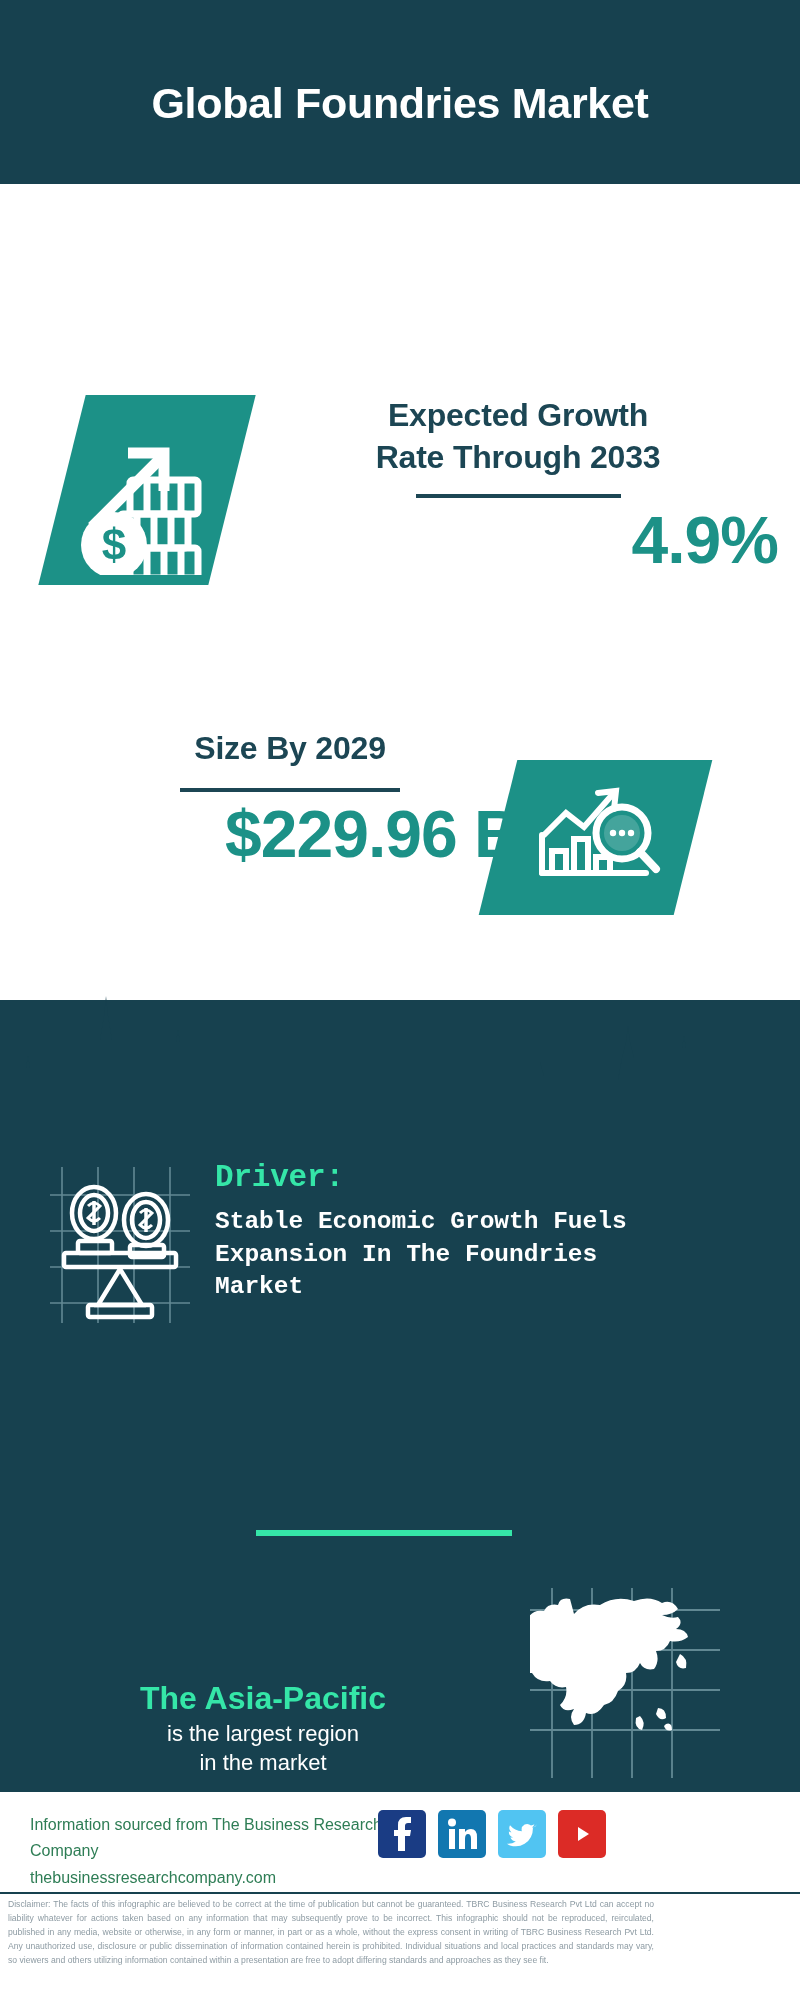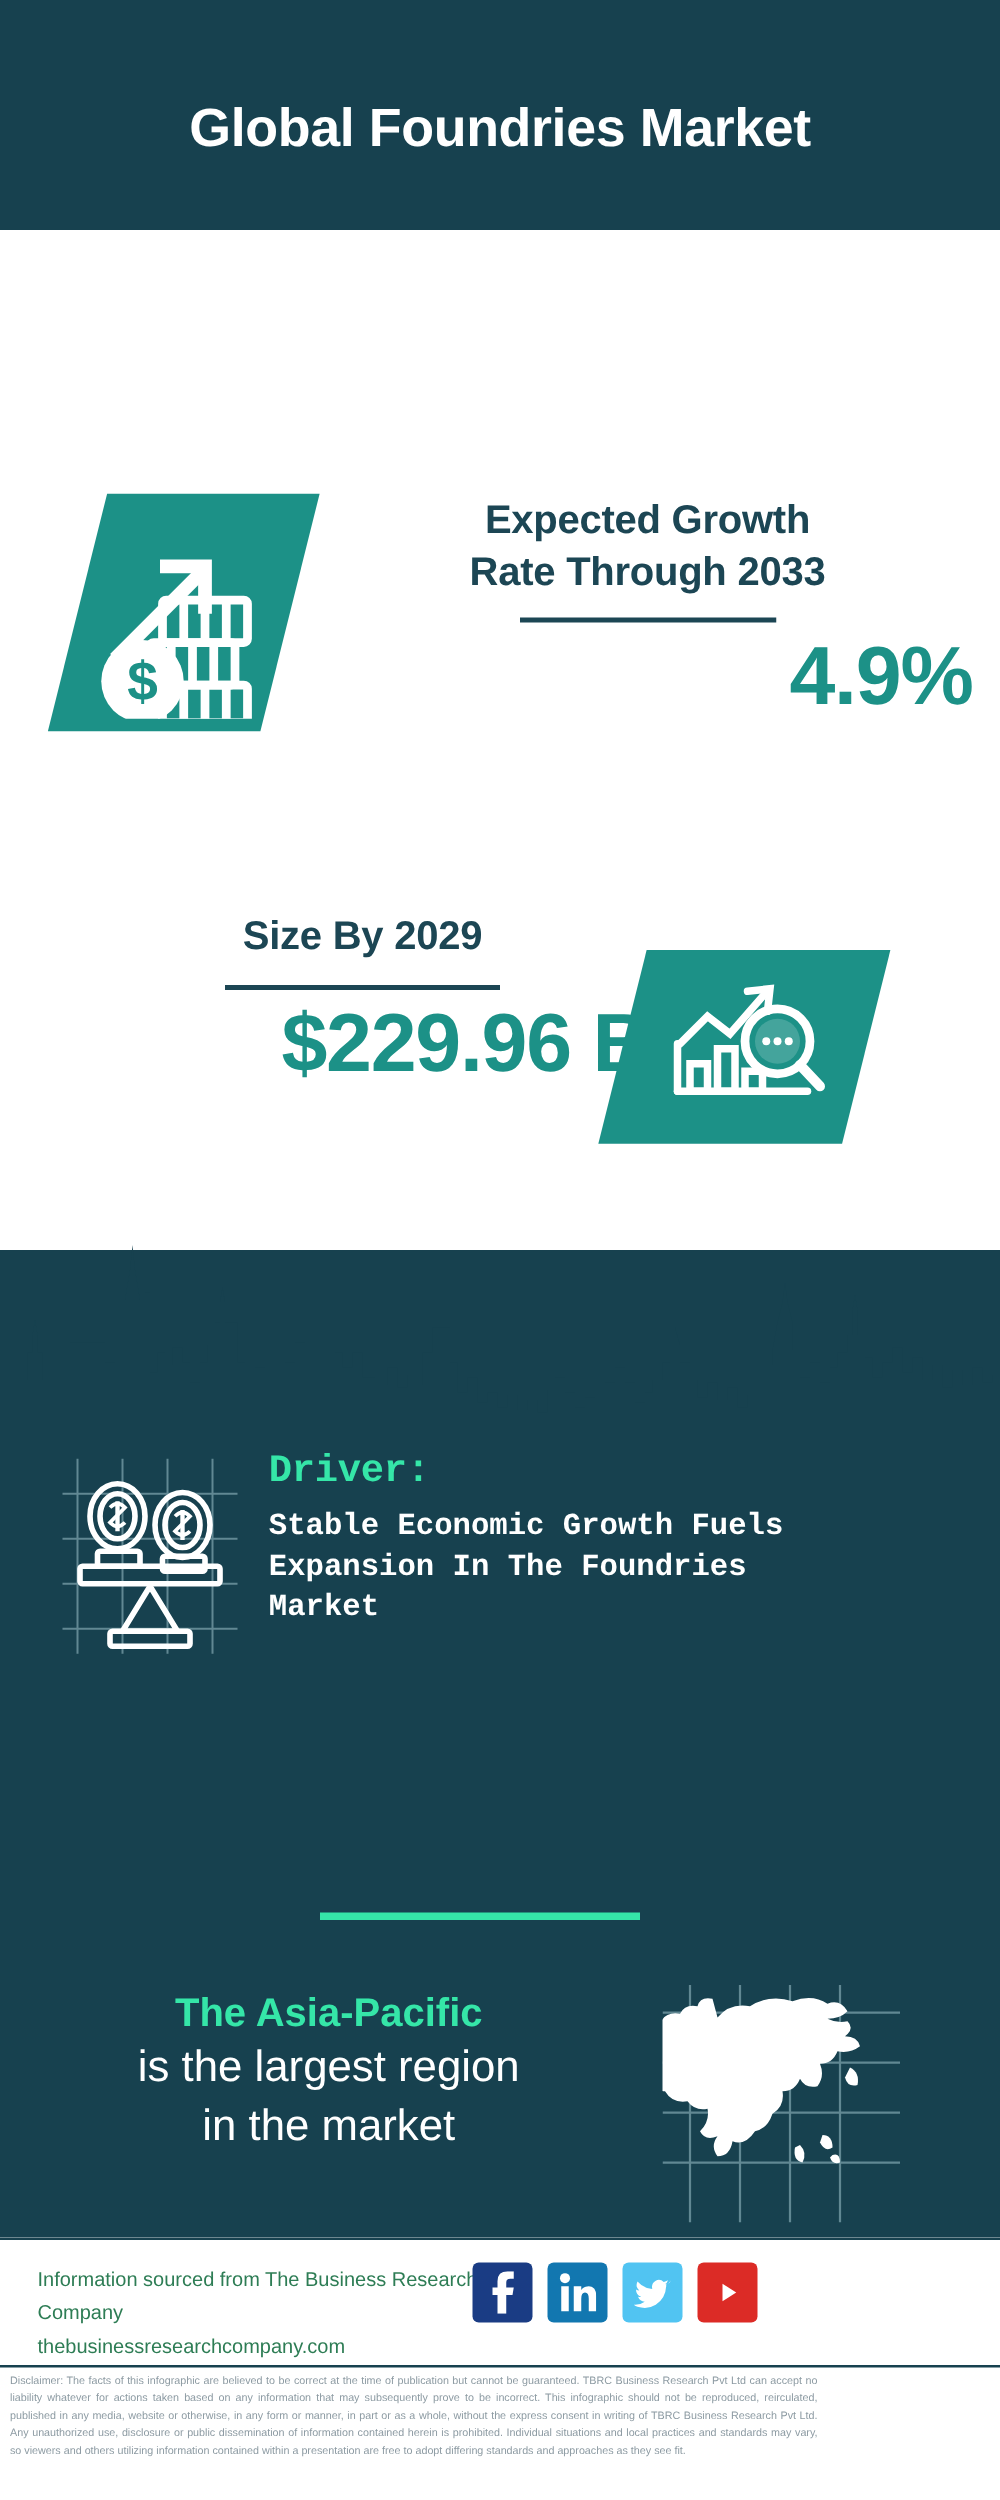--- a/index.html
+++ b/index.html
@@ -84,24 +84,24 @@
   .driver-body{
     color:#ffffff;font-size:24.5px;font-weight:bold;line-height:1.33;margin-top:11px;
   }
 
   .mint-rule{
     position:absolute;left:256px;top:1530px;width:256px;height:6px;background:#35e6a8;
   }
 
   
   .region-text{
-    position:absolute;left:28px;top:1592px;width:470px;text-align:center;
+    position:absolute;left:28px;top:1680px;width:470px;text-align:center;
   }
   .region-hl{color:#35e6a8;font-size:32px;font-weight:bold;}
-  .region-body{color:#ffffff;font-size:35px;line-height:1.33;margin-top:2px;}
+  .region-body{color:#ffffff;font-size:22px;line-height:1.33;margin-top:2px;}
   .region-map{
     position:absolute;left:530px;top:1588px;width:190px;height:190px;
   }
 
   
   .footer{
     position:absolute;left:0;top:1790px;width:800px;height:100px;background:#ffffff;
     border-top:2px solid #17414f;border-bottom:2px solid #17414f;
   }
   .footer-text{

